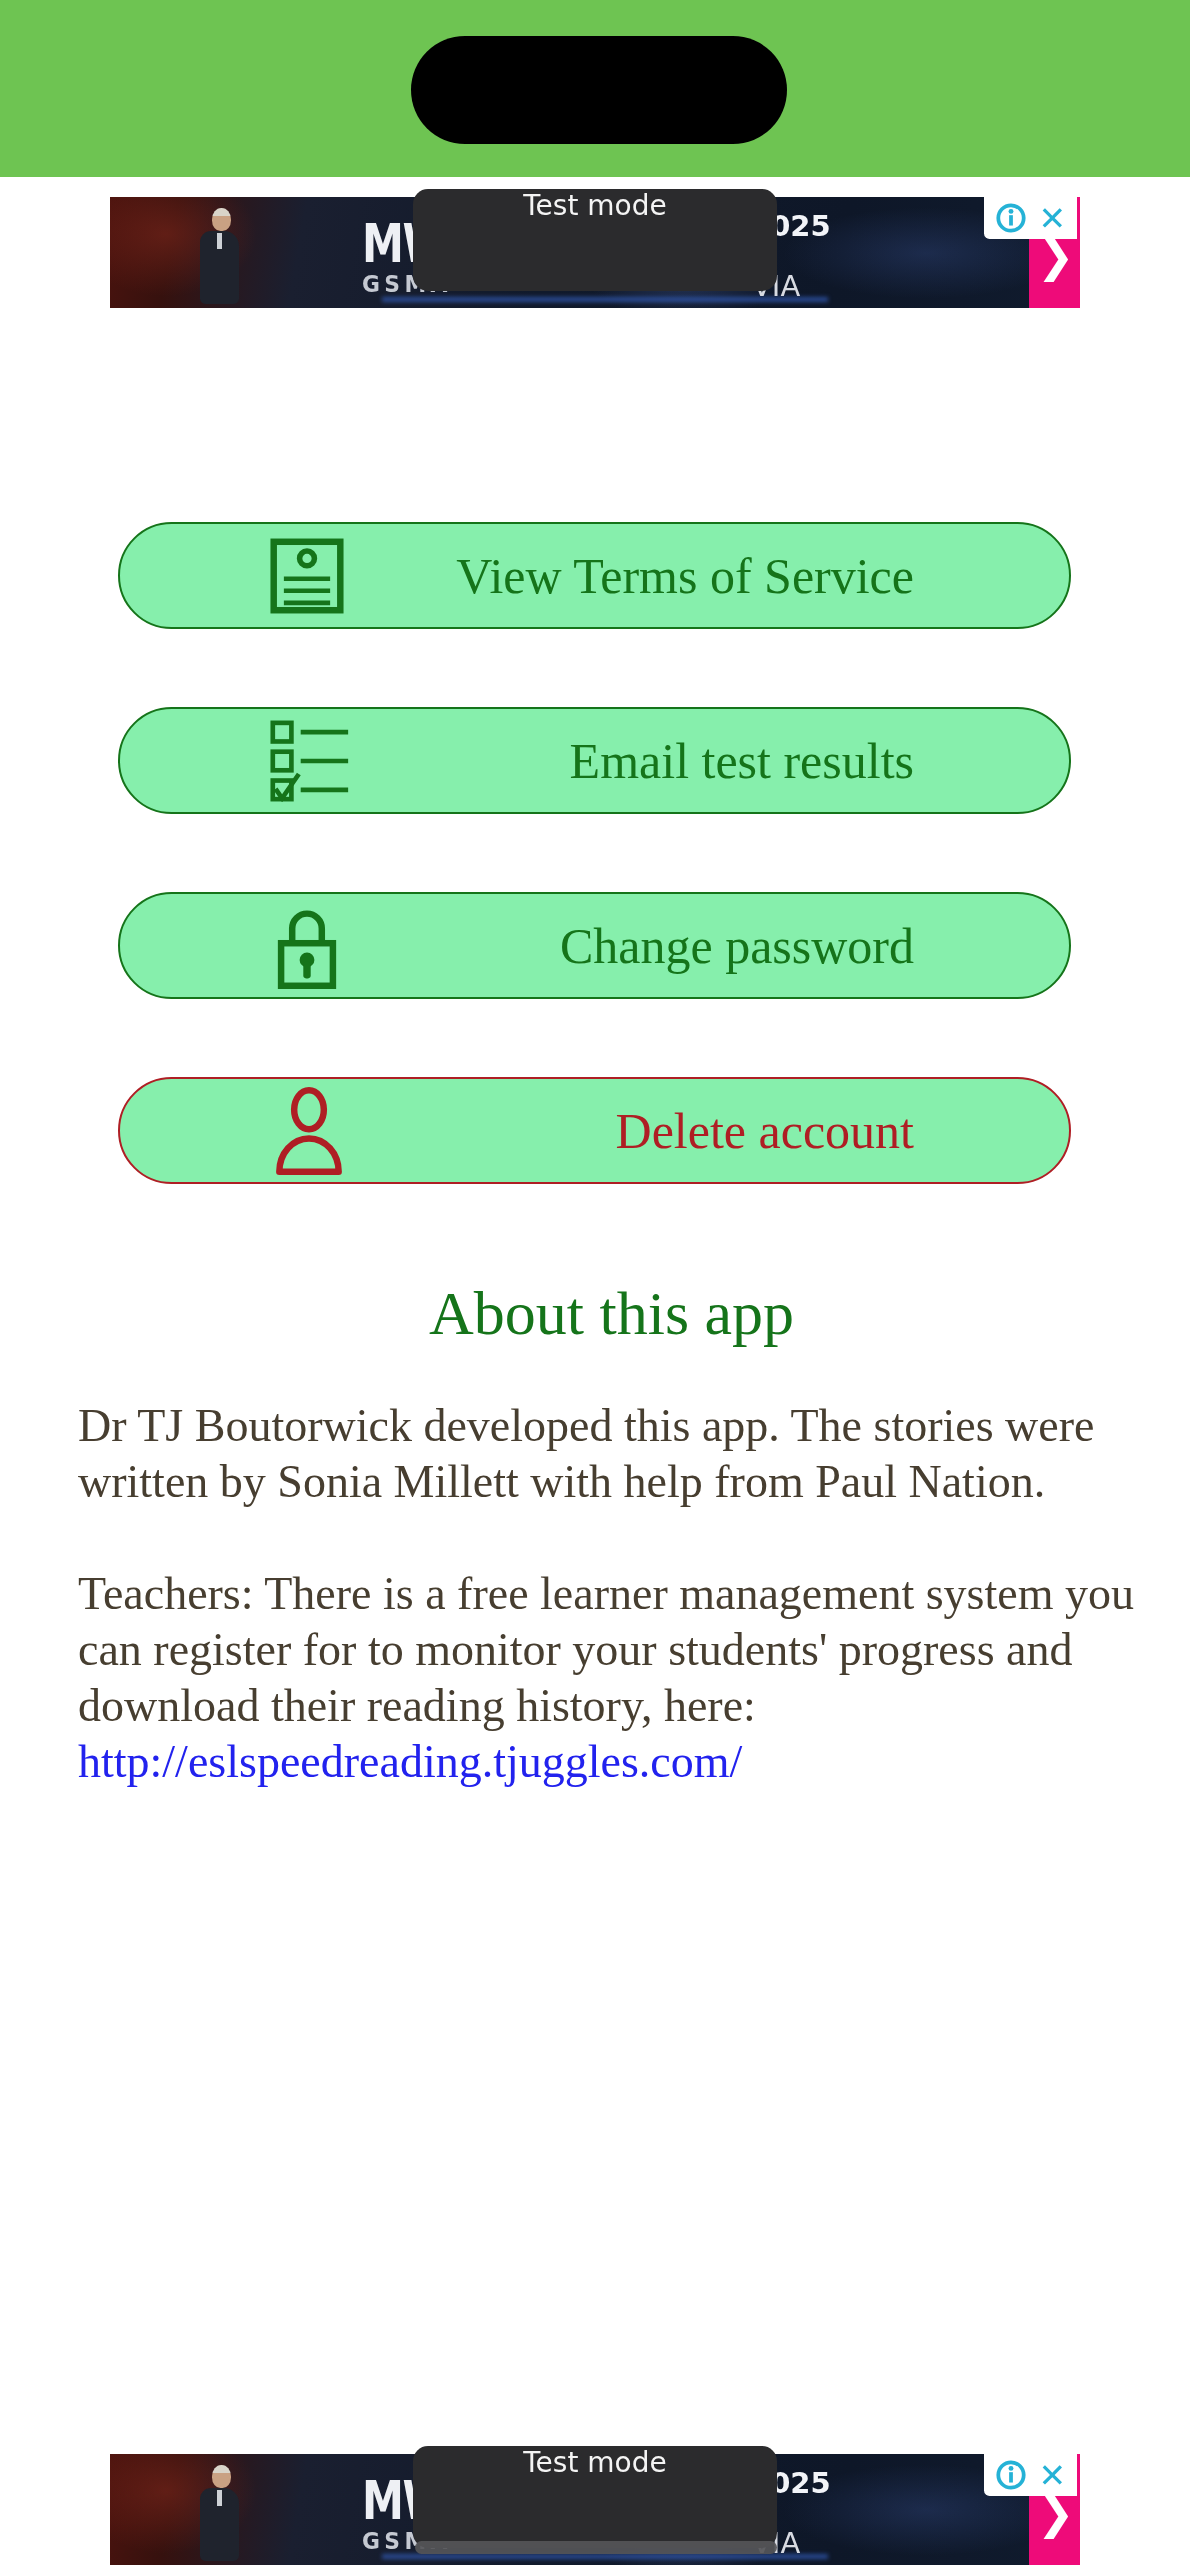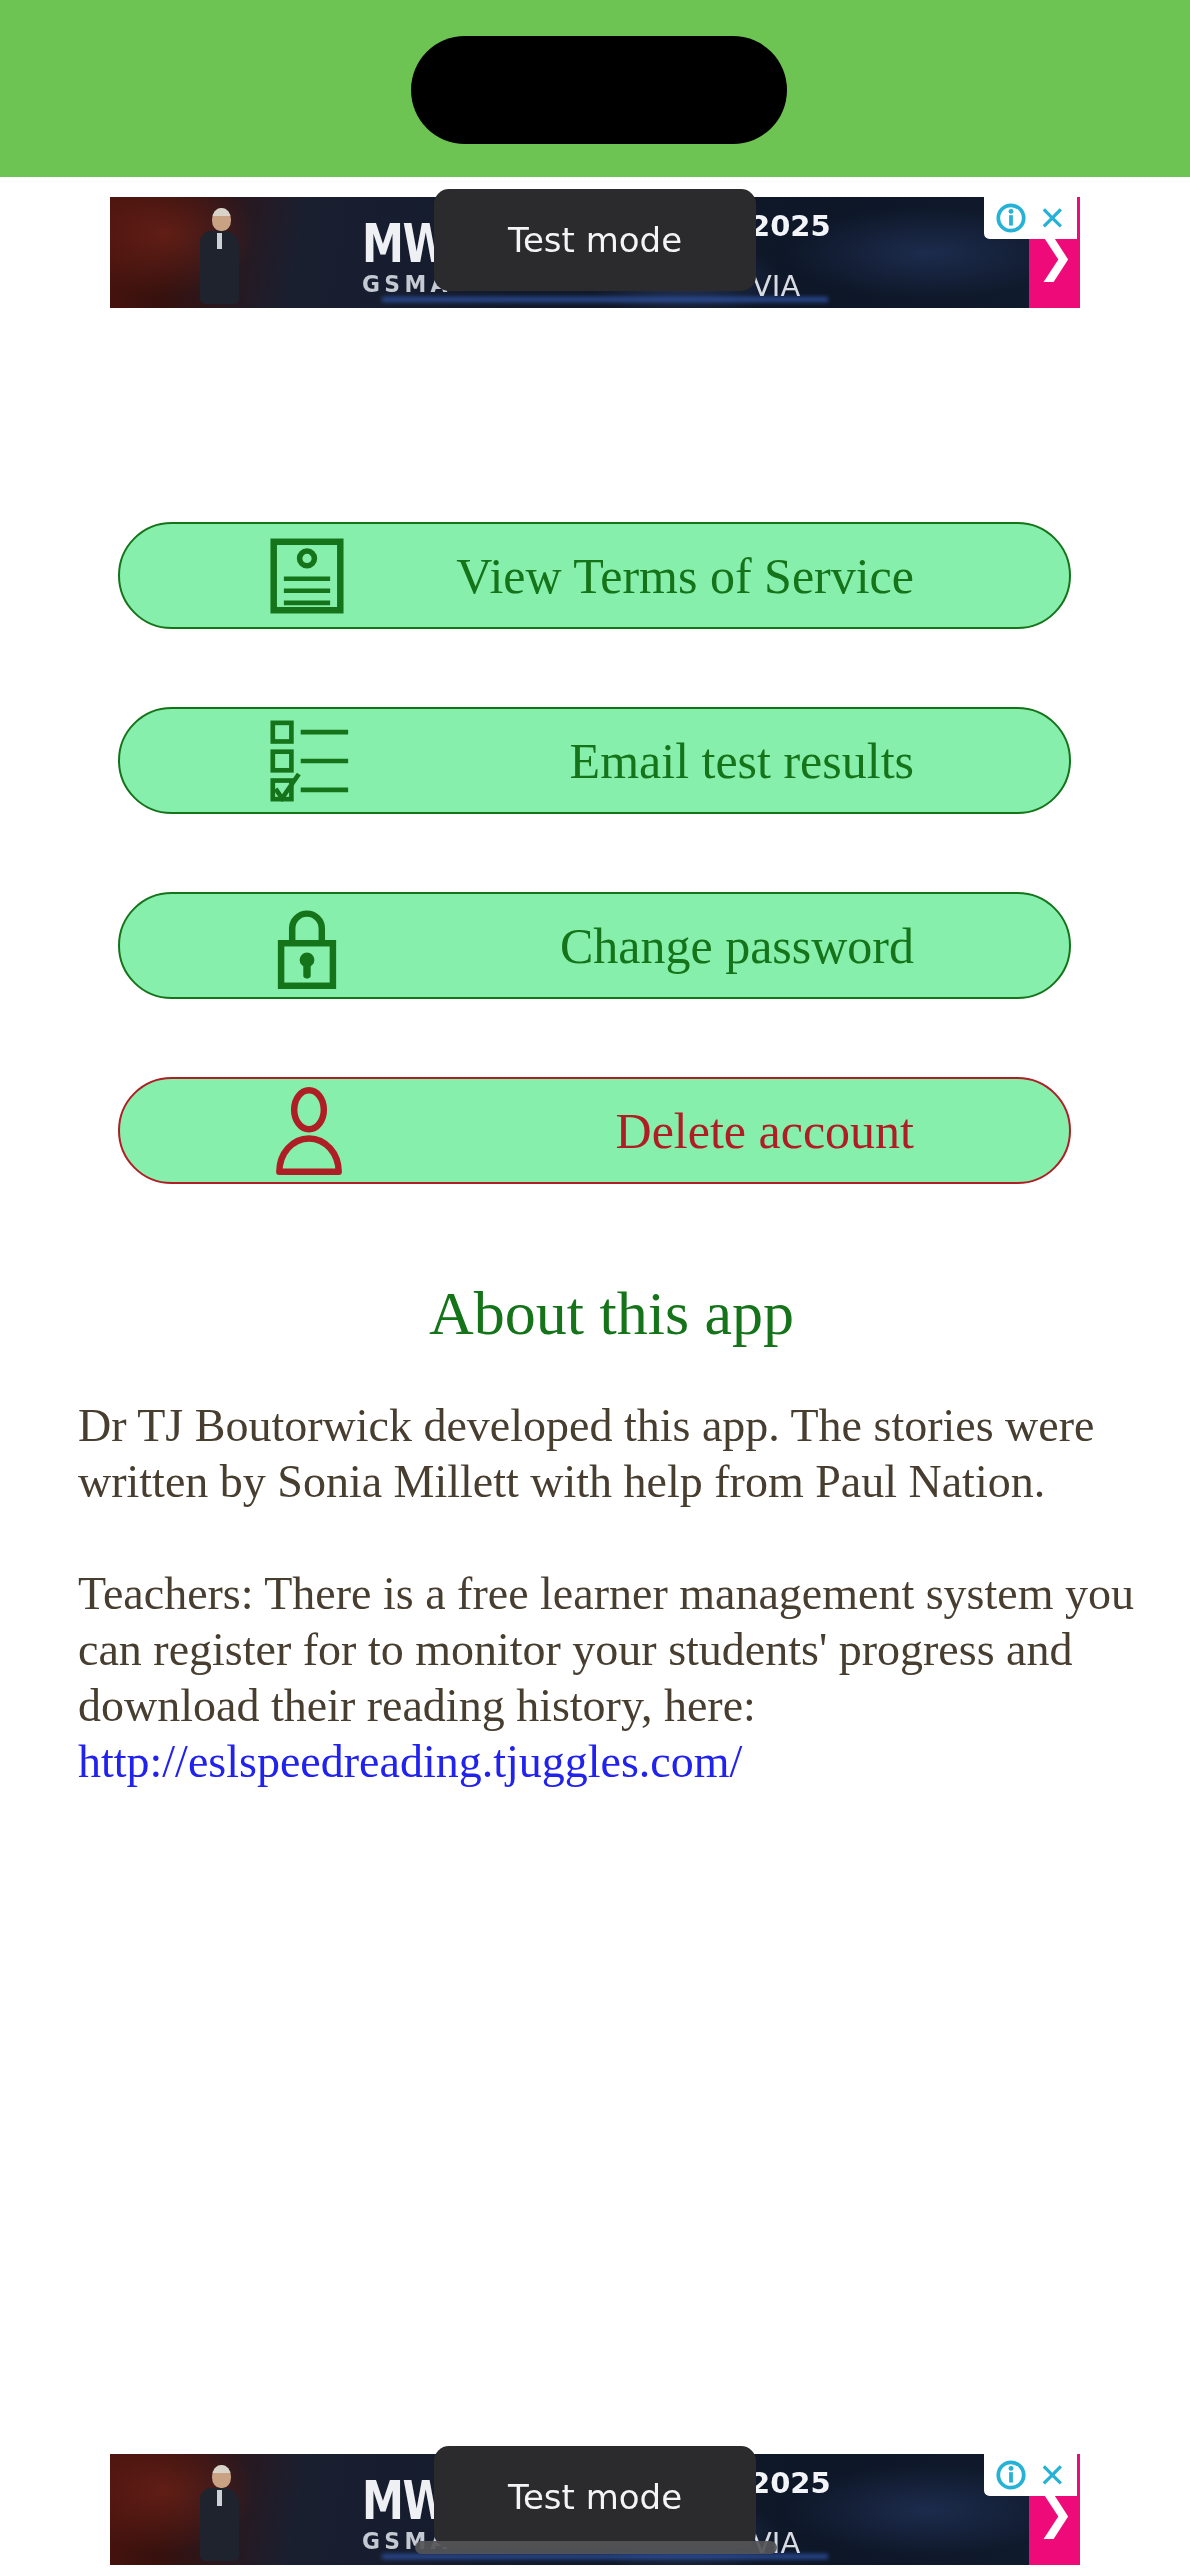--- a/index.html
+++ b/index.html
@@ -30,23 +30,23 @@
       letter-spacing:-1.9px;transform:scaleX(.78);transform-origin:left top;white-space:nowrap;}
   .ad-brand-sub{position:absolute;left:252px;top:74px;font-size:23px;font-weight:bold;color:#c5c9d2;
       letter-spacing:4.6px;transform:scaleX(.95);transform-origin:left top;}
   .ad-year{position:absolute;left:640px;top:12px;font-size:29px;font-weight:bold;color:#f2f4f8;}
   .ad-venue{position:absolute;left:642px;top:72px;font-size:29px;font-weight:normal;color:#d8dbe2;}
   .ad-pink{position:absolute;right:0;top:0;width:51px;height:100%;background:#EE0B79;}
   .ad-chevron{position:absolute;right:5.6px;top:32px;font-size:45px;font-weight:bold;color:#fff;z-index:3;}
   .ad-badge{position:absolute;right:2.8px;top:0;width:93px;height:42px;background:#fff;z-index:4;
       display:flex;align-items:center;justify-content:center;gap:11px;border-radius:0 0 0 5.6px;}
   .ad-close{font-size:33px;line-height:33px;color:#25B2D6;font-family:"DejaVu Sans",sans-serif;}
-  .test-mode{position:absolute;top:-8.3px;left:50%;transform:translateX(-50%);width:322px;height:102px;
-      background:#2b2b2d;border-radius:15px;z-index:5;display:flex;align-items:center;justify-content:center;
-      color:#f4f4f4;font-family:"DejaVu Sans",sans-serif;font-size:34px;}
+  .test-mode{position:absolute;top:-8.3px;left:50%;transform:translateX(-50%);width:364px;height:102px;
+      background:#2b2b2d;border-radius:15px;z-index:5;display:flex;justify-content:center;
+      color:#f4f4f4;font-family:"DejaVu Sans",sans-serif;font-size:28px;}
 
   
   .app-header{position:absolute;top:337px;left:0;width:1191px;height:148px;background:#6EC452;}
   .app-title{position:absolute;left:49px;top:50%;transform:translateY(-50%);margin-top:7.4px;
       font-size:70px;color:#ffffff;font-weight:400;}
   .hamburger{position:absolute;right:61px;top:43px;width:91px;height:83px;display:flex;flex-direction:column;justify-content:space-between;cursor:pointer;}
   .hamburger .bar{width:91px;height:7.4px;background:#fff;border-radius:1.9px;}
 
   
   .btn-stack{position:absolute;top:522px;left:118px;width:953px;}

